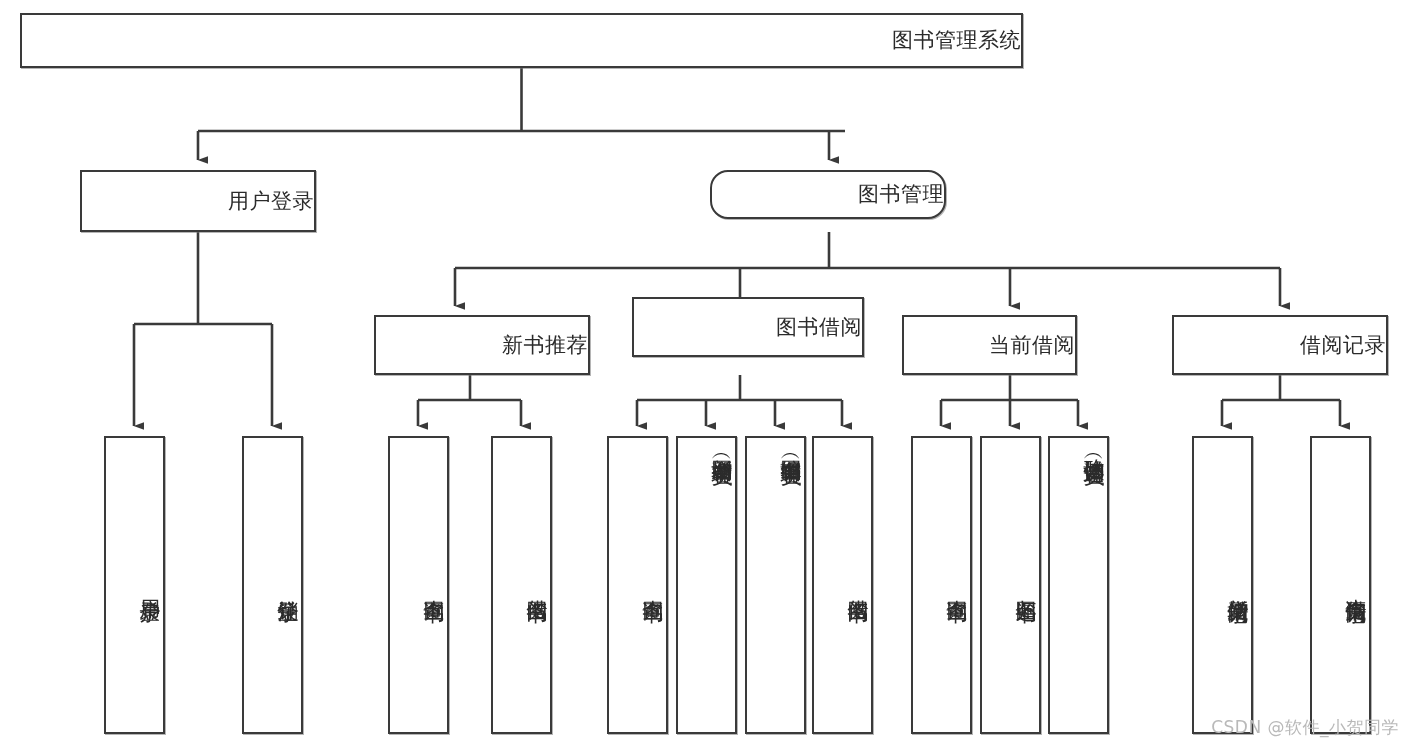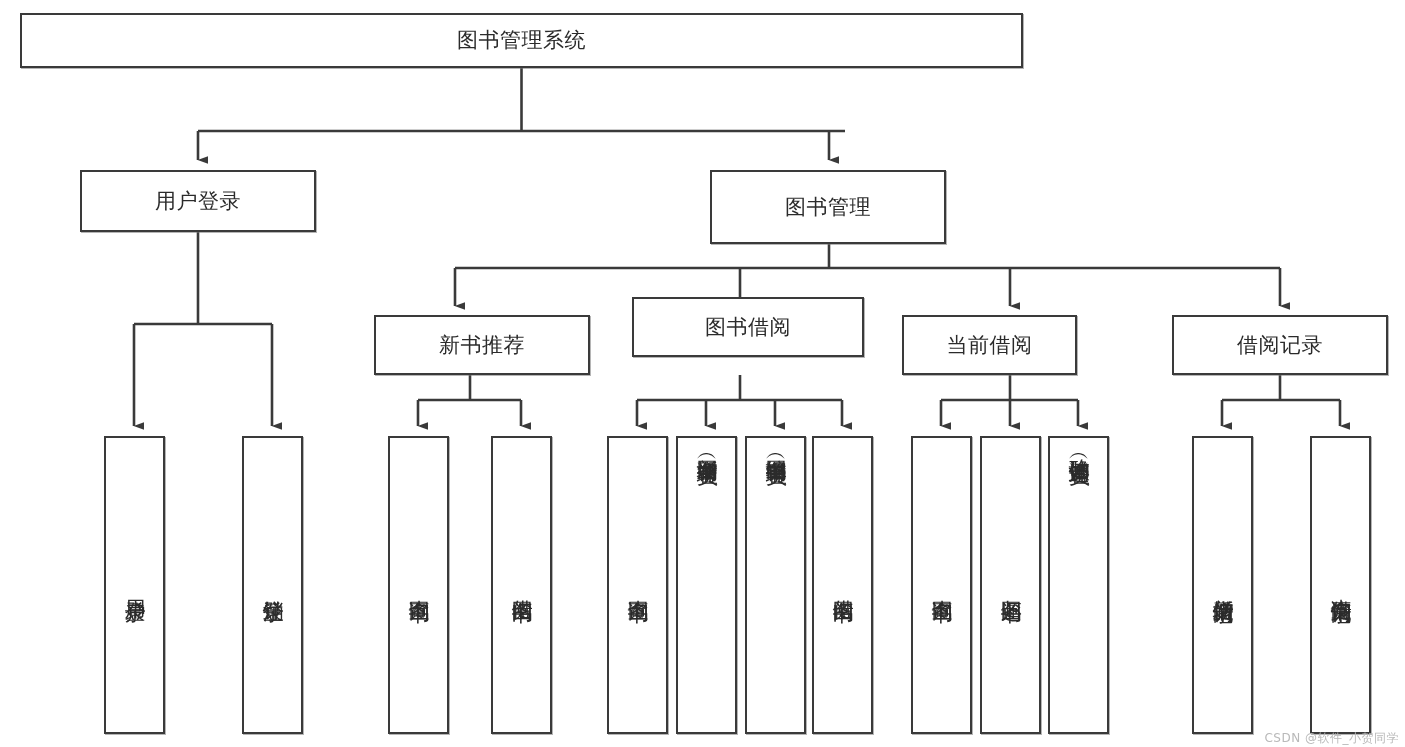--- a/index.html
+++ b/index.html
@@ -27,21 +27,21 @@
     height: 747px;
   }
   .node {
     position: absolute;
     box-sizing: border-box;
     background: #ffffff;
     border: 2.4px solid #3a3a3a;
     box-shadow: 1px 1px 0 0 rgba(120,120,120,0.55);
     display: flex;
     align-items: center;
-    justify-content: center;
+    justify-content: flex-end;
     z-index: 2;
   }
   .node-label {
     color: #2b2b2b;
     font-size: 21px;
     line-height: 1.15;
     letter-spacing: 0.5px;
     white-space: nowrap;
     text-align: center;
   }
@@ -60,22 +60,22 @@
   .node.leaf.center .node-label {
     margin-top: auto;
     margin-bottom: auto;
   }
   .node.leaf.topalign .node-label {
     margin-top: 4px;
   }
   #watermark {
     position: absolute;
     right: 6px;
-    bottom: 0;
-    font-size: 12px;
+    bottom: 8px;
+    font-size: 17px;
     color: #b9b9b9;
     letter-spacing: 0.5px;
     z-index: 3;
     white-space: nowrap;
   }
 </style>
 </head>
 <body>
 
 <div id="diagram-root">
@@ -130,21 +130,21 @@
     </g>
   </svg>
 
   <div class="node" style="left:20px; top:13px; width:1003px; height:55px;">
     <span class="node-label">图书管理系统</span>
   </div>
 
   <div class="node" style="left:80px; top:170px; width:236px; height:62px;">
     <span class="node-label">用户登录</span>
   </div>
-  <div class="node" style="left:710px; top:170px; width:236px; height:74px;">
+  <div class="node" style="left:710px; top:170px; width:236px; height:49px;border-radius:18px;">
     <span class="node-label">图书管理</span>
   </div>
 
   <div class="node" style="left:362px; top:315px; width:216px; height:60px;margin-left:12px;">
     <span class="node-label">新书推荐</span>
   </div>
   <div class="node" style="left:632px; top:297px; width:232px; height:60px;">
     <span class="node-label">图书借阅</span>
   </div>
   <div class="node" style="left:902px; top:315px; width:175px; height:60px;">

